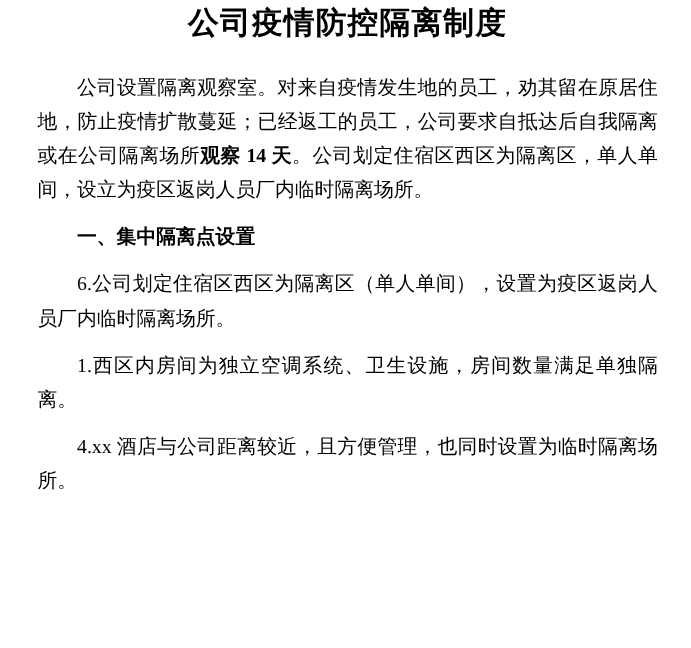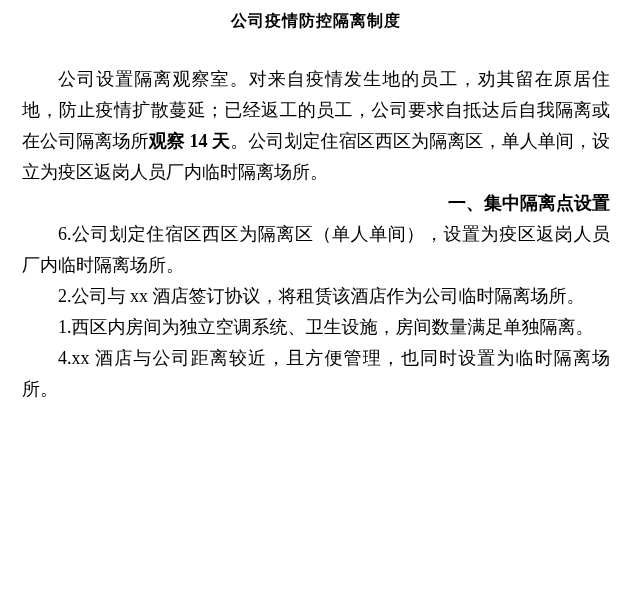--- a/index.html
+++ b/index.html
@@ -16,51 +16,50 @@
     box-sizing: border-box;
     width: 628px;
     height: 589px;
     background: #ffffff;
     color: #000000;
     padding: 6px 18px 0 22px;
     font-family: "Liberation Serif", "DejaVu Serif", serif;
   }
   .doc-title {
     margin: 0 0 28px 0;
-    font-size: 16px;
+    font-size: 28px;
     line-height: 30px;
     font-weight: 700;
     text-align: center;
     font-family: "Liberation Sans", "DejaVu Sans", sans-serif;
     letter-spacing: 1px;
   }
   .doc-body p.para {
-    margin: 0;
+    margin: 12px;
     font-size: 18px;
     line-height: 31px;
     text-align: justify;
     text-justify: inter-ideograph;
     text-indent: 2em;
     word-break: break-all;
   }
   .doc-body p.para.heading {
     font-weight: 700;
-    text-align: right;
+    text-align: left;
     font-family: "Liberation Sans", "DejaVu Sans", sans-serif;
   }
   .doc-body p.para b {
     font-weight: 700;
   }
 </style>
 </head>
 <body>
 
 <div class="page">
   <h1 class="doc-title">公司疫情防控隔离制度</h1>
   <div class="doc-body">
       <p class="para"><span>公司设置隔离观察室。对来自疫情发生地的员工，劝其留在原居住地，防止疫情扩散蔓延；已经返工的员工，公司要求自抵达后自我隔离或在公司隔离场所</span><b>观察 14 天</b><span>。公司划定住宿区西区为隔离区，单人单间，设立为疫区返岗人员厂内临时隔离场所。</span></p>
       <p class="para heading"><b>一、集中隔离点设置</b></p>
       <p class="para"><span>6.公司划定住宿区西区为隔离区（单人单间），设置为疫区返岗人员厂内临时隔离场所。</span></p>
-      <p class="para"><span>2.公司与 xx 酒店签订协议，将租赁该酒店作为公司临时隔离场所。</span></p>
       <p class="para"><span>1.西区内房间为独立空调系统、卫生设施，房间数量满足单独隔离。</span></p>
       <p class="para"><span>4.xx 酒店与公司距离较近，且方便管理，也同时设置为临时隔离场所。</span></p>
     </div>
 </div>
 
 </body></html>

